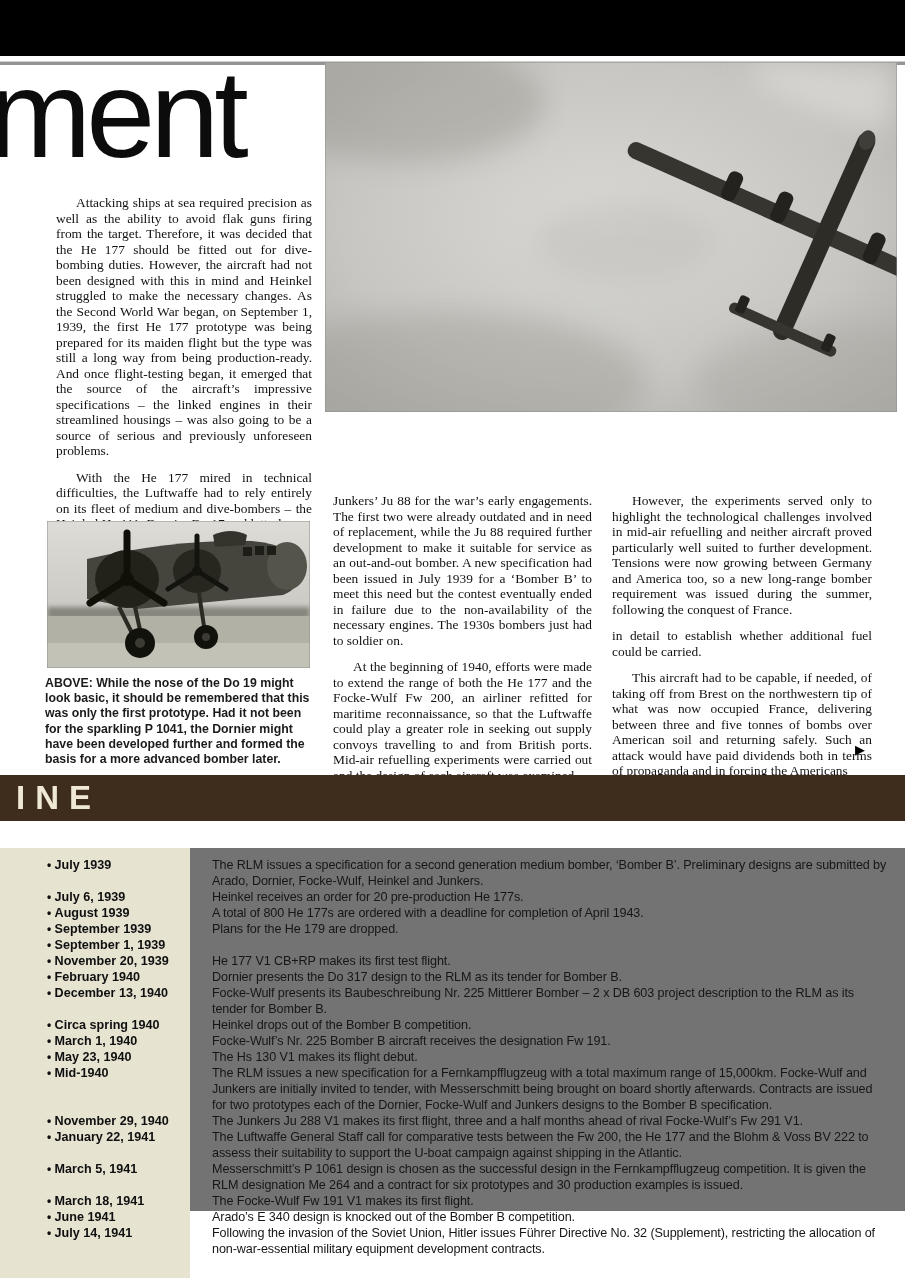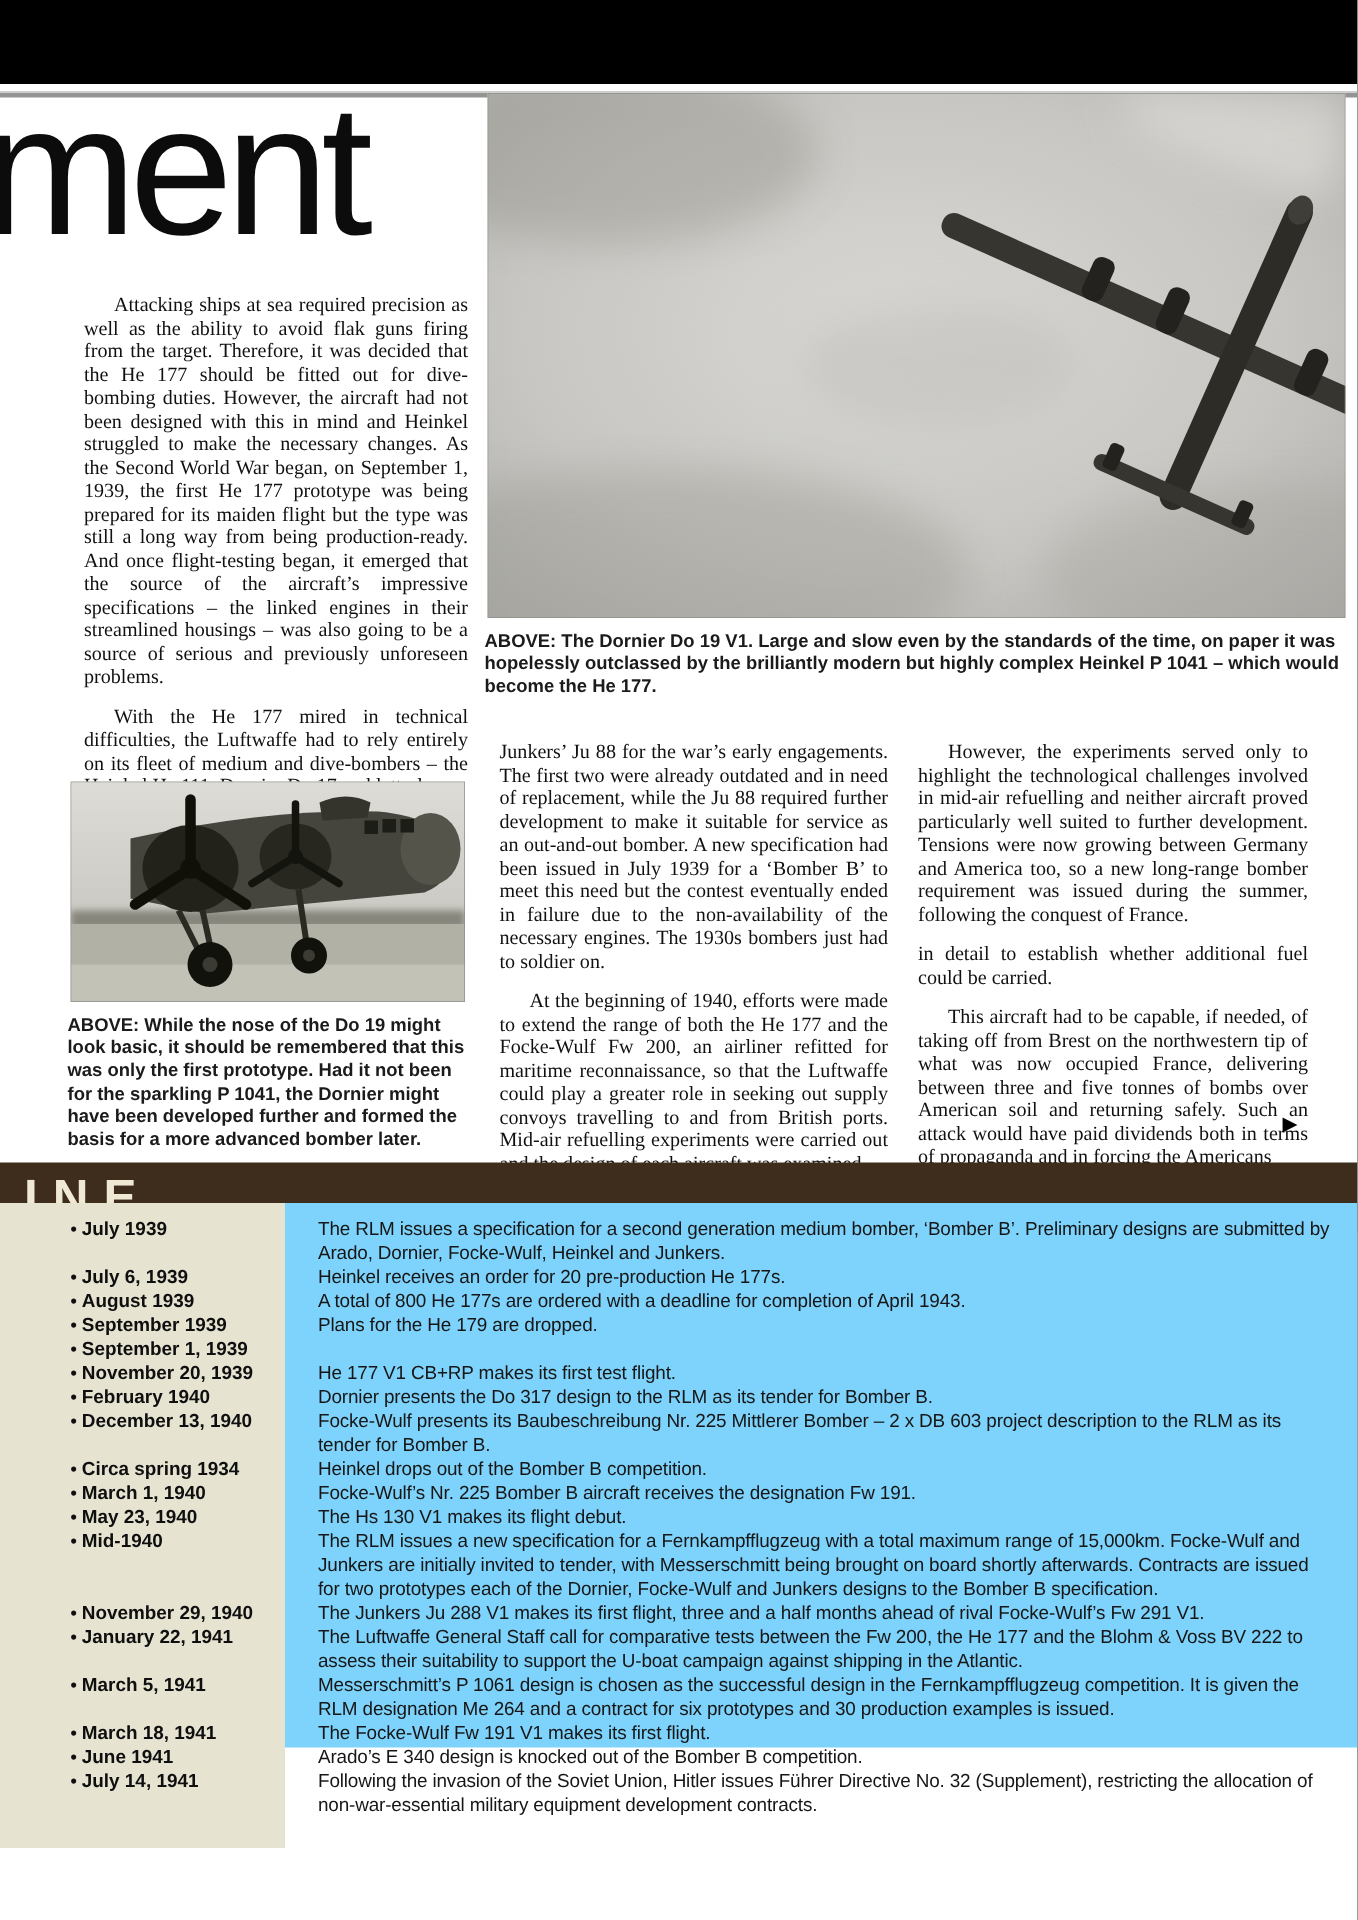--- a/index.html
+++ b/index.html
@@ -43,21 +43,21 @@
     font-family:"DejaVu Sans", sans-serif;
   }
 
   .tl-band { position:absolute; left:0; top:775px; width:905px; height:46px; background:#3e2d1d; }
   .tl-title {
     position:absolute; left:16px; top:4px;
     font-family:"Liberation Sans", sans-serif; font-weight:700;
     font-size:33px; letter-spacing:10px; color:#efe8d2;
   }
 
-  .tl-area { position:absolute; left:0; top:802px; width:905px; height:363px; background:#7dd3fc; }
+  .tl-area { position:absolute; left:0; top:848px; width:905px; height:363px; background:#737373; }
   .tl-datecol-bg { position:absolute; left:0; top:0; width:190px; height:430px; background:#e6e3d1; }
   .tl-rows { position:absolute; left:0; top:9px; width:905px; display:flex; flex-direction:column; }
   .tl-row { display:flex; align-items:flex-start; }
   .tl-date {
     width:212px; box-sizing:border-box; padding-left:47px;
     font-family:"Liberation Sans", sans-serif; font-weight:700;
     font-size:12.6px; line-height:16px; color:#0f0f0f;
   }
   .tl-date .tl-date-text::before { content:"\2022\00a0"; font-size:12px; }
   .tl-desc {
@@ -110,21 +110,20 @@
 
         <rect x="-58" y="74" width="116" height="11" rx="5" fill="#36352f"></rect>
         <rect x="-52" y="64" width="10" height="18" rx="3" fill="#23221e"></rect>
         <rect x="42" y="64" width="10" height="18" rx="3" fill="#23221e"></rect>
         <ellipse cx="0" cy="-128" rx="8" ry="10" fill="#3f3e38"></ellipse>
       </g>
       <rect width="572" height="350" fill="none" stroke="#8f8e8a" stroke-width="1"></rect>
     </svg>
   </figure>
 
-  <p class="caption caption-top">ABOVE: The Dornier Do 19 V1. Large and slow even by the standards of the time, on paper it was hopelessly outclassed by the brilliantly modern but highly complex Heinkel P 1041 – which would become the He 177.</p>
 
   <div class="col col1">
 
   <p class="bodypara indent">Attacking ships at sea required precision as well as the ability to avoid flak guns firing from the target. Therefore, it was decided that the He 177 should be fitted out for dive-bombing duties. However, the aircraft had not been designed with this in mind and Heinkel struggled to make the necessary changes. As the Second World War began, on September 1, 1939, the first He 177 prototype was being prepared for its maiden flight but the type was still a long way from being production-ready. And once flight-testing began, it emerged that the source of the aircraft’s impressive specifications – the linked engines in their streamlined housings – was also going to be a source of serious and previously unforeseen problems.</p>
       <p class="bodypara indent">With the He 177 mired in technical difficulties, the Luftwaffe had to rely entirely on its fleet of medium and dive-bombers – the Heinkel He 111, Dornier Do 17 and latterly</p>
     </div>
   <div class="col col2">
 
   <p class="bodypara">Junkers’ Ju 88 for the war’s early engagements. The first two were already outdated and in need of replacement, while the Ju 88 required further development to make it suitable for service as an out-and-out bomber. A new specification had been issued in July 1939 for a ‘Bomber B’ to meet this need but the contest eventually ended in failure due to the non-availability of the necessary engines. The 1930s bombers just had to soldier on.</p>
       <p class="bodypara indent">At the beginning of 1940, efforts were made to extend the range of both the He 177 and the Focke-Wulf Fw 200, an airliner refitted for maritime reconnaissance, so that the Luftwaffe could play a greater role in seeking out supply convoys travelling to and from British ports. Mid-air refuelling experiments were carried out and the design of each aircraft was examined</p>
@@ -235,21 +234,21 @@
           <div class="tl-date"><span class="tl-date-text">February 1940</span></div>
           <div class="tl-desc">Dornier presents the Do 317 design to the RLM as its tender for Bomber B.</div>
         </div>
 
         <div class="tl-row">
           <div class="tl-date"><span class="tl-date-text">December 13, 1940</span></div>
           <div class="tl-desc">Focke-Wulf presents its Baubeschreibung Nr. 225 Mittlerer Bomber – 2 x DB 603 project description to the RLM as its tender for Bomber B.</div>
         </div>
 
         <div class="tl-row">
-          <div class="tl-date"><span class="tl-date-text">Circa spring 1934</span></div>
+          <div class="tl-date"><span class="tl-date-text">Circa spring 1940</span></div>
           <div class="tl-desc">Heinkel drops out of the Bomber B competition.</div>
         </div>
 
         <div class="tl-row">
           <div class="tl-date"><span class="tl-date-text">March 1, 1940</span></div>
           <div class="tl-desc">Focke-Wulf’s Nr. 225 Bomber B aircraft receives the designation Fw 191.</div>
         </div>
 
         <div class="tl-row">
           <div class="tl-date"><span class="tl-date-text">May 23, 1940</span></div>

